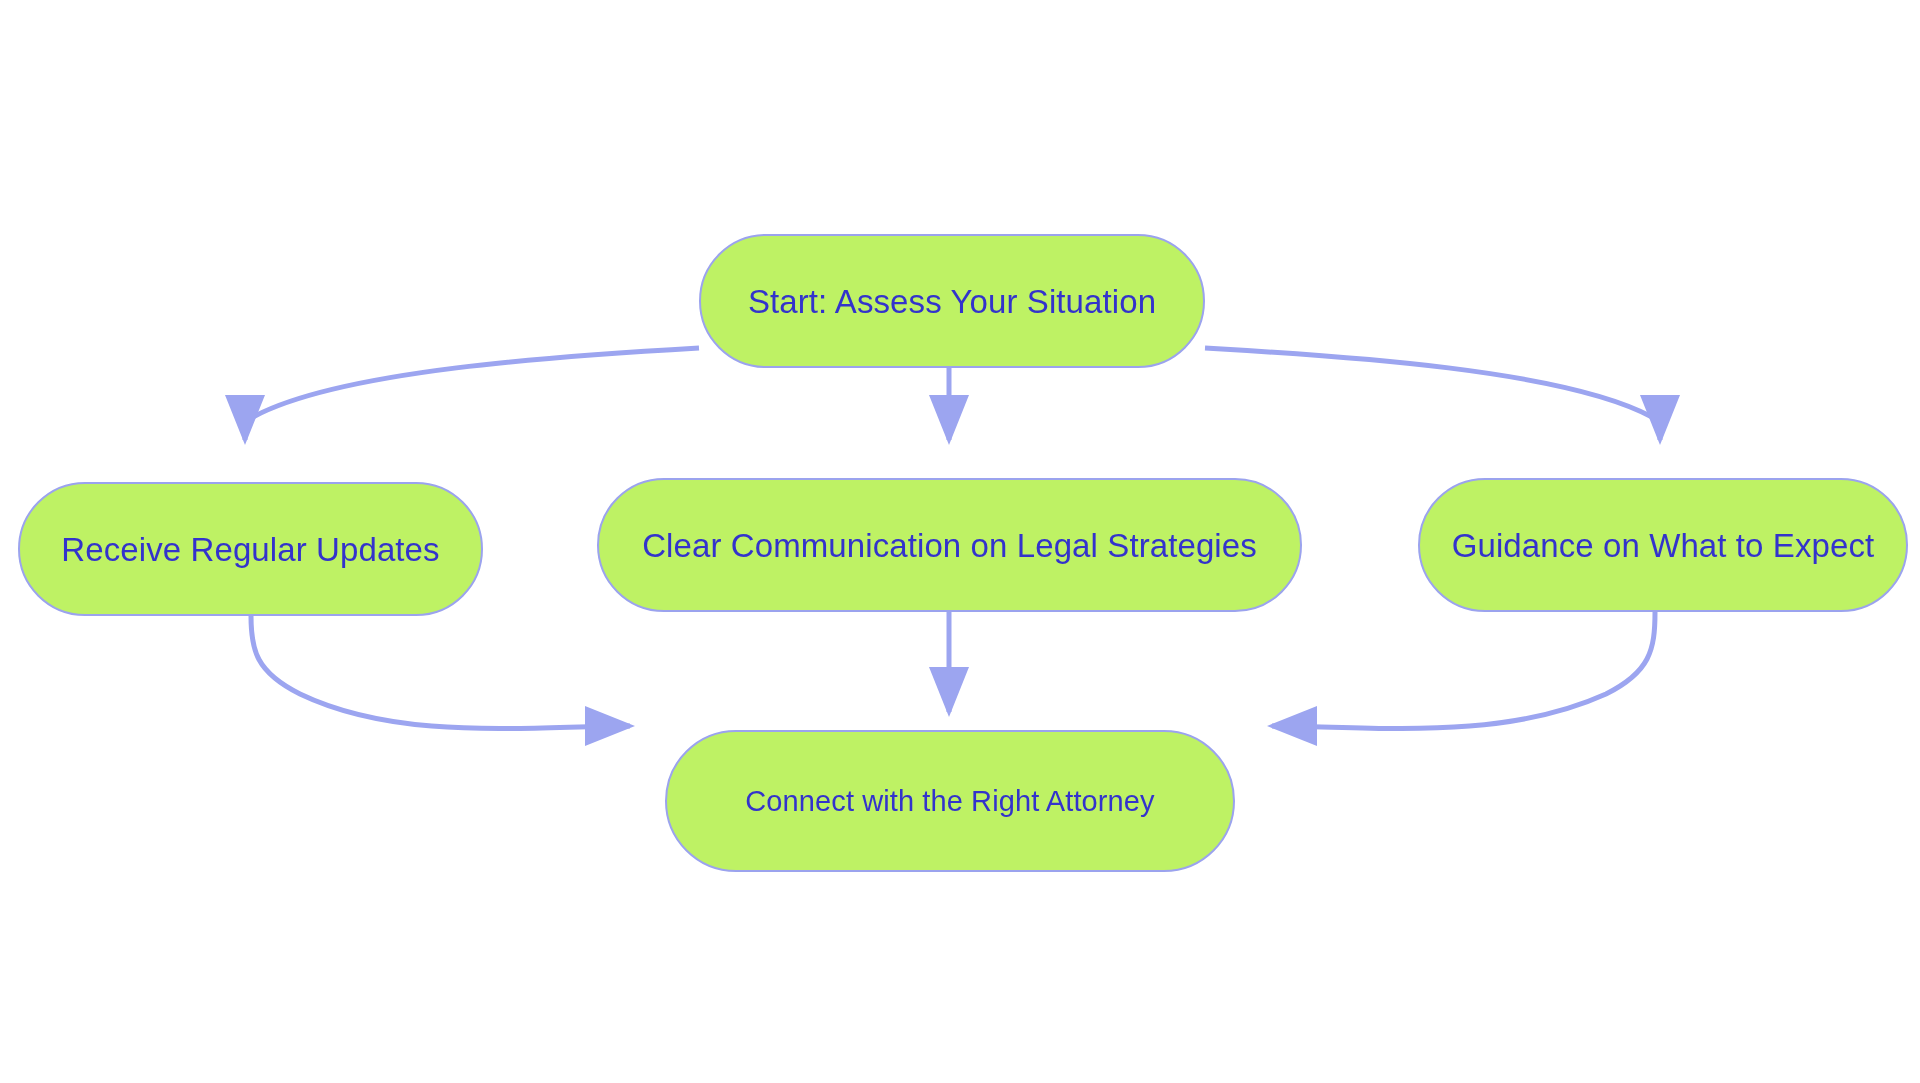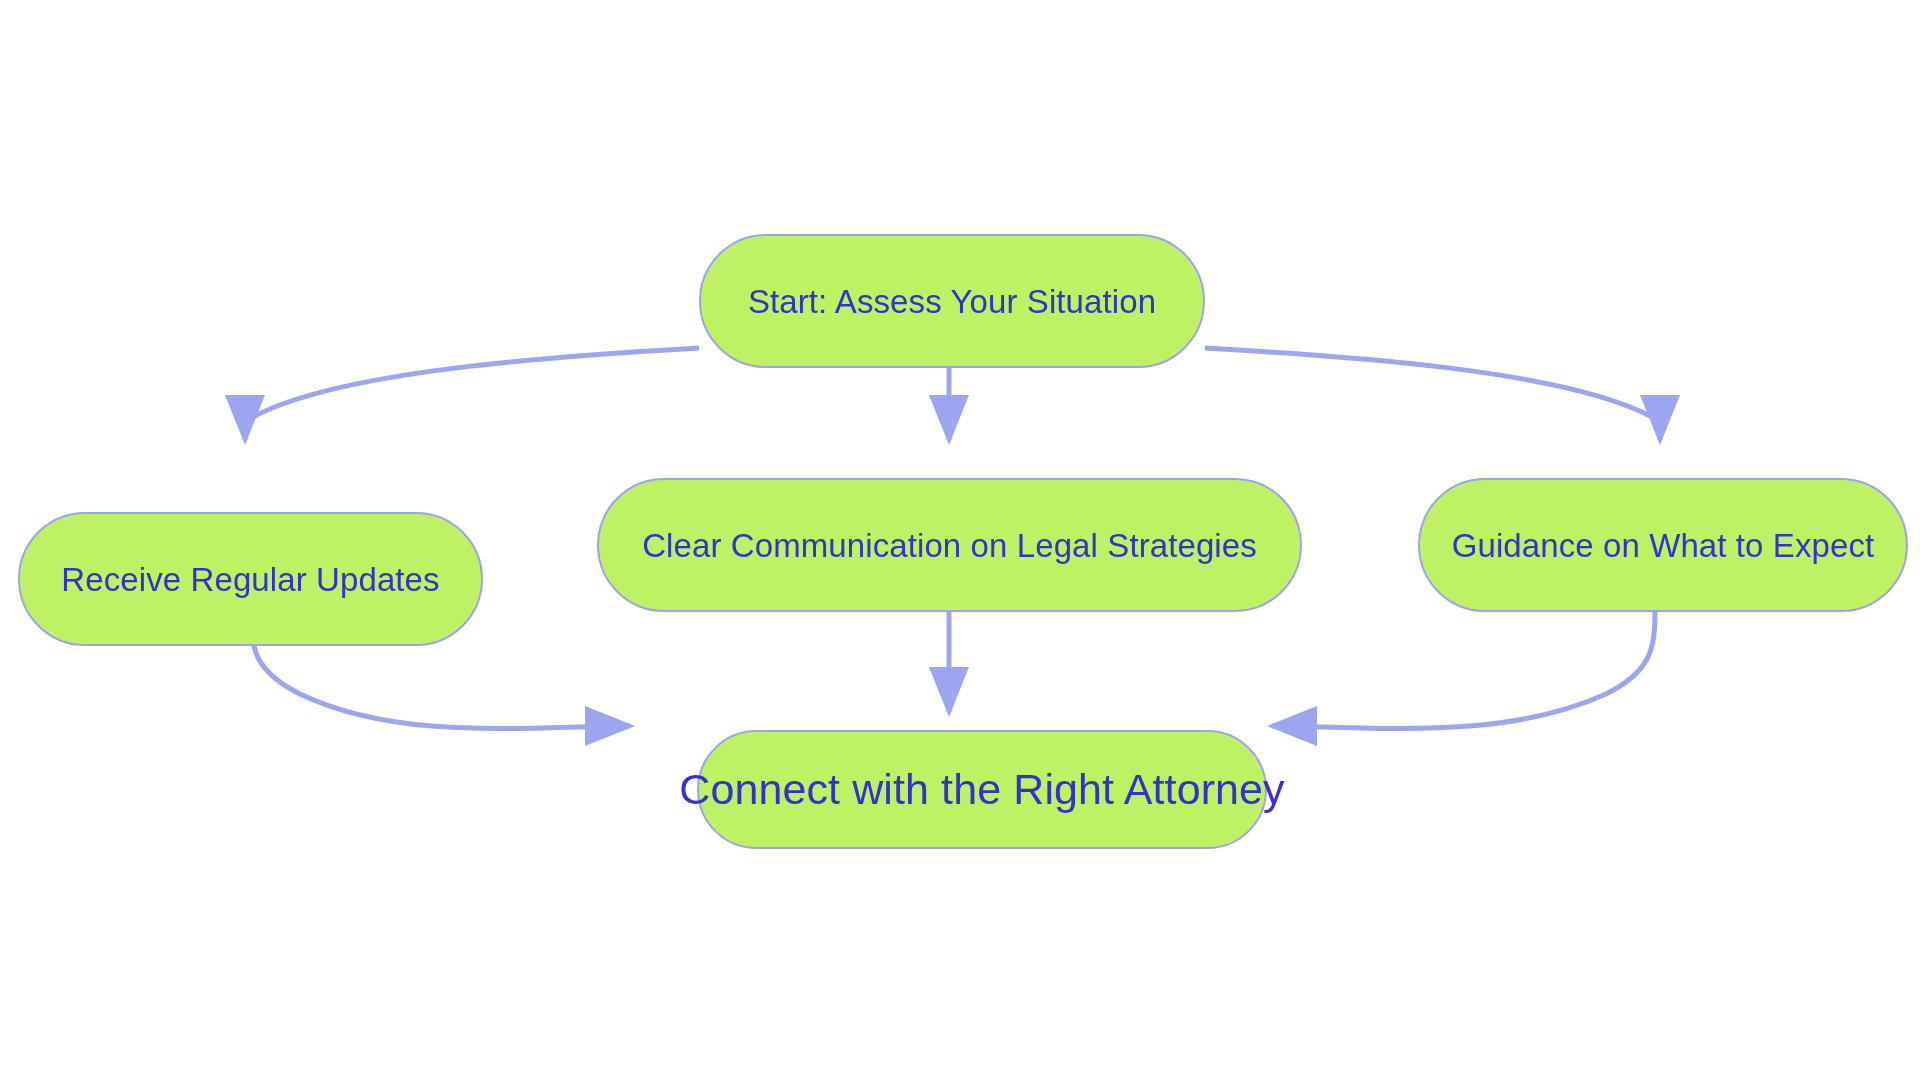--- a/index.html
+++ b/index.html
@@ -48,33 +48,32 @@
   }
 
   
   #node-start {
     left: 699px;  top: 234px;  width: 506px;  height: 134px;
     font-size: 33px;
   }
   #node-updates {
     left: 18px;   top: 482px;  width: 465px;  height: 134px;
     font-size: 33px;
-    margin-top: 30px;
   }
   #node-communication {
     left: 597px;  top: 478px;  width: 705px;  height: 134px;
     font-size: 33px;
   }
   #node-guidance {
     left: 1418px; top: 478px;  width: 490px;  height: 134px;
     font-size: 33px;
   }
   #node-connect {
-    left: 697px;  top: 730px;  width: 570px;  height: 119px;
-    font-size: 43px;
+    left: 665px;  top: 730px;  width: 570px;  height: 142px;
+    font-size: 29px;
   }
 </style>
 </head>
 <body>
 
 <div id="diagram-root">
 
   <svg id="edge-layer" viewBox="0 0 1920 1083" width="1920" height="1083" xmlns="http://www.w3.org/2000/svg">
     <defs>
       <marker id="arrowhead" markerWidth="10" markerHeight="8" refX="9" refY="4" orient="auto" markerUnits="strokeWidth">

